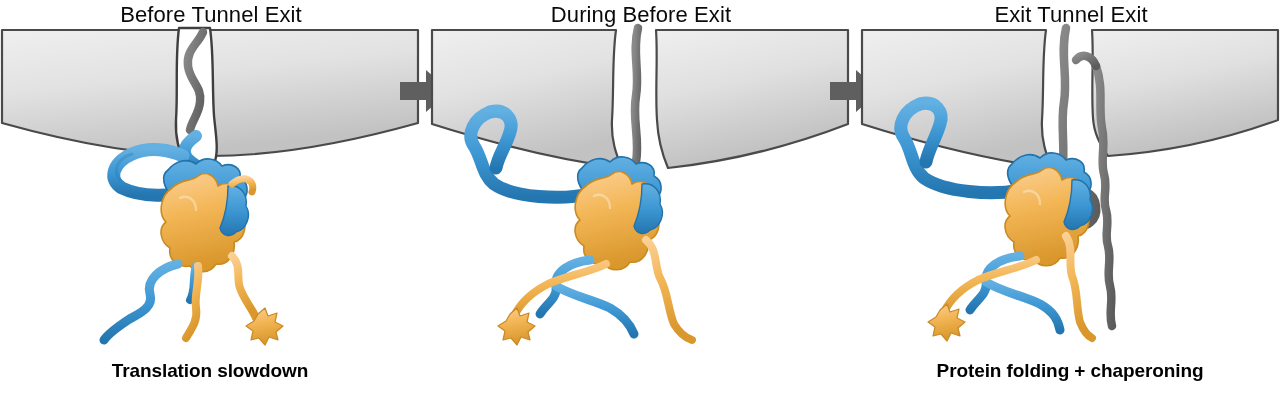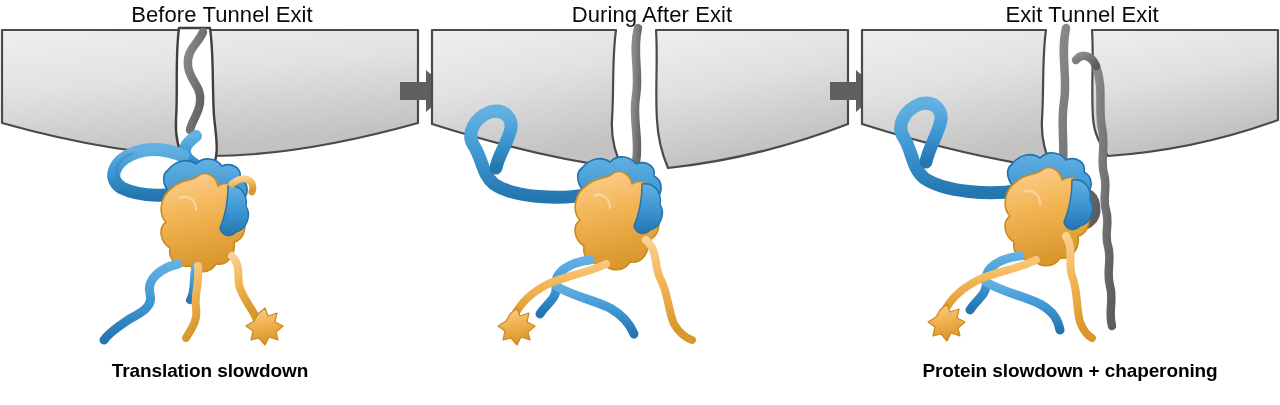--- a/index.html
+++ b/index.html
@@ -4,21 +4,21 @@
 <style>
   html,body{margin:0;padding:0;}
   body{
     width:1280px;height:405px;background:#ffffff;
     font-family:"Liberation Sans","DejaVu Sans",sans-serif;
     overflow:hidden;position:relative;
   }
   .figure{width:1280px;height:405px;display:flex;flex-direction:row;align-items:stretch;position:relative;}
   .panel{position:relative;flex:0 0 auto;width:420px;height:405px;}
   .panel-title{
-    position:absolute;top:2px;left:12px;width:100%;
+    position:absolute;top:2px;left:1px;width:100%;
     text-align:center;font-size:22px;font-weight:400;color:#0a0a0a;
     letter-spacing:0.1px;line-height:26px;white-space:nowrap;
   }
   .panel-caption{
     position:absolute;bottom:22px;left:0;width:100%;
     text-align:center;font-size:19px;font-weight:700;color:#000000;
     letter-spacing:-0.1px;line-height:25px;white-space:nowrap;
   }
   .panel-art{position:absolute;top:28px;left:0;width:420px;height:310px;}
   .arrow-cell{position:relative;flex:0 0 auto;width:10px;height:405px;}
@@ -125,21 +125,21 @@
 
   <div class="arrow-cell">
     <div class="arrow-wrap">
       <svg width="54" height="46" viewBox="0 0 54 46">
         <path d="M2,14 L28,14 L28,2 L52,23 L28,44 L28,32 L2,32 Z" fill="#5f5f5f"></path>
       </svg>
     </div>
   </div>
 
   <div class="panel">
-    <div class="panel-title">During After Exit</div>
+    <div class="panel-title">During Before Exit</div>
 
     <div class="panel-art">
       <svg width="420" height="310" viewBox="0 0 420 310">
         <defs>
           <linearGradient id="riboG2a" x1="0" y1="0" x2="0.3" y2="1">
             <stop offset="0%" stop-color="#efefef"></stop>
             <stop offset="45%" stop-color="#e2e2e2"></stop>
             <stop offset="100%" stop-color="#c2c2c2"></stop>
           </linearGradient>
           <linearGradient id="riboG2b" x1="0" y1="0" x2="0.3" y2="1">
@@ -323,16 +323,16 @@
           <path d="M80,282 l7,-6 l3,8 l9,-3 l-2,9 l8,4 l-7,6 l2,8 l-9,-3 l-4,8 l-6,-7 l-8,2 l2,-9 l-7,-5 l8,-5 Z" fill="url(#orangeG3)" stroke="#c98a22" stroke-width="1.2" stroke-linejoin="round"></path>
         </g>
 
         <g>
           <path d="M206,208 C214,220 208,236 212,248 C218,262 216,280 220,294
                    C224,304 228,308 232,310" fill="none" stroke="url(#orangeG3)" stroke-width="8" stroke-linecap="round"></path>
         </g>
       </svg>
     </div>
 
-    <div class="panel-caption">Protein slowdown + chaperoning</div>
+    <div class="panel-caption">Protein folding + chaperoning</div>
   </div>
 
 </div>
 
 </body></html>

